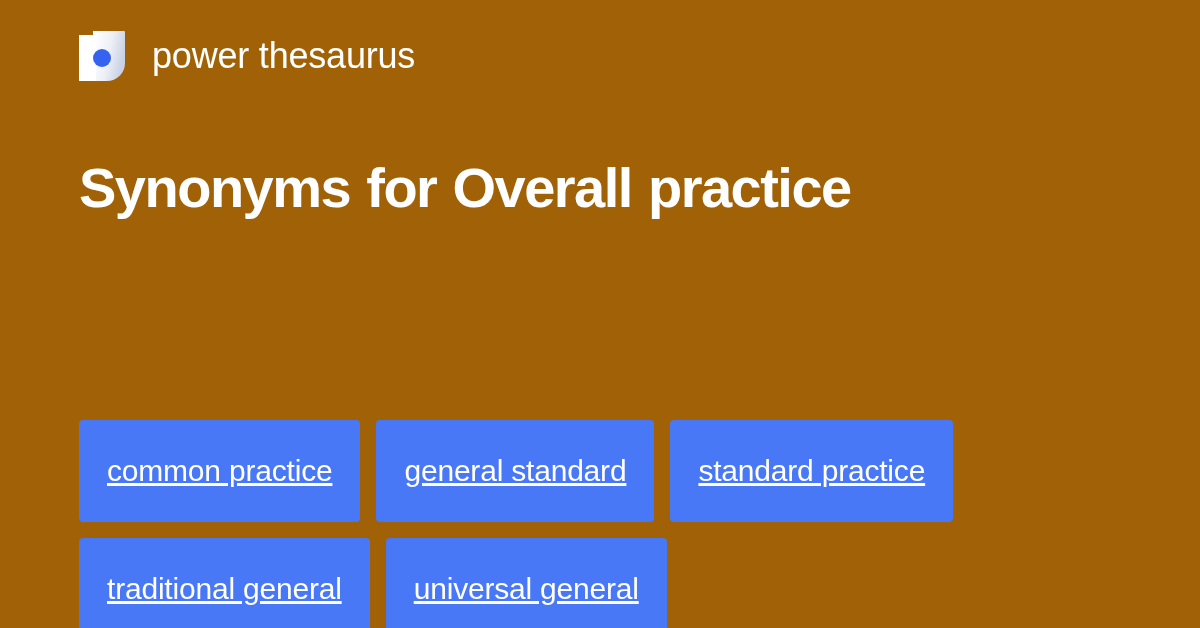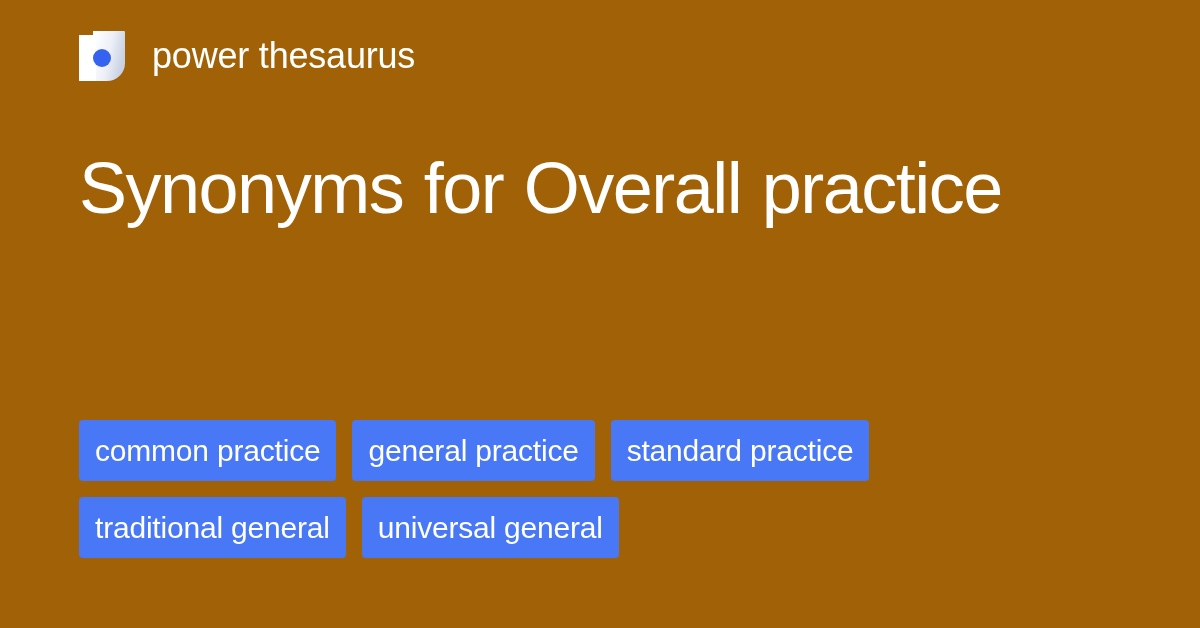--- a/index.html
+++ b/index.html
@@ -50,53 +50,54 @@
   }
 
   
   .headline {
     position: absolute;
     left: 79px;
     top: 132px;
     width: 1040px;
     margin: 0;
     color: #ffffff;
-    font-size: 72px;
+    font-size: 56px;
     line-height: 112px;
-    font-weight: 400;
+    font-weight: 700;
     letter-spacing: -1.5px;
     word-spacing: 2px;
   }
 
   
   .chips {
     position: absolute;
     left: 79px;
     top: 420px;
     width: 1050px;
     display: flex;
     flex-wrap: wrap;
     gap: 16px;
   }
   .chip {
-    height: 61px;
+    height: 102px;
     box-sizing: border-box;
-    padding: 0 16px;
+    padding: 0 28px;
     display: flex;
     align-items: center;
     justify-content: center;
     background: #4878f5;
     border-radius: 4px;
     color: #ffffff;
     font-size: 30px;
     line-height: 34px;
     font-weight: 400;
     letter-spacing: -0.2px;
     white-space: nowrap;
     cursor: pointer;
+    text-decoration: underline;
   }
 </style>
 </head>
 <body>
 
 <div class="card">
 
   <div class="brand">
     <svg class="brand-logo" viewBox="0 0 46 50" aria-hidden="true">
       <defs>
@@ -112,19 +113,19 @@
       <circle cx="23" cy="27" r="9" fill="#3563f0"></circle>
       <path d="M0 4 h14 v10 a18 18 0 0 0 -14 14 z" fill="#ffffff"></path>
     </svg>
     <span class="brand-name">power thesaurus</span>
   </div>
 
   <h1 class="headline">Synonyms for Overall practice</h1>
 
   <div class="chips">
     <div class="chip">common practice</div>
-    <div class="chip">general practice</div>
+    <div class="chip">general standard</div>
     <div class="chip">standard practice</div>
     <div class="chip">traditional general</div>
     <div class="chip">universal general</div>
   </div>
 
 </div>
 
 </body></html>

